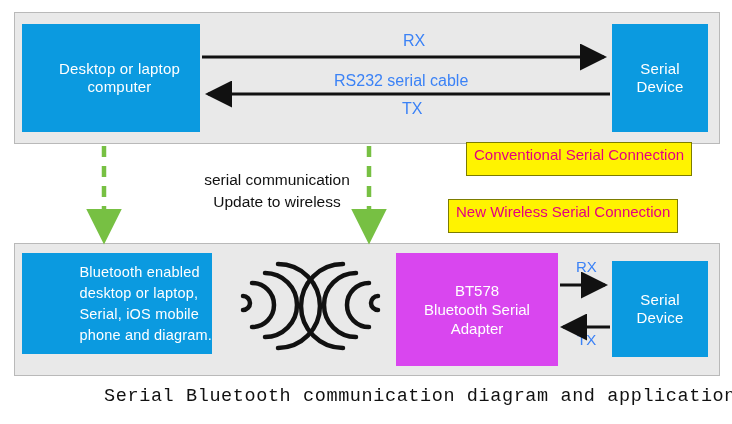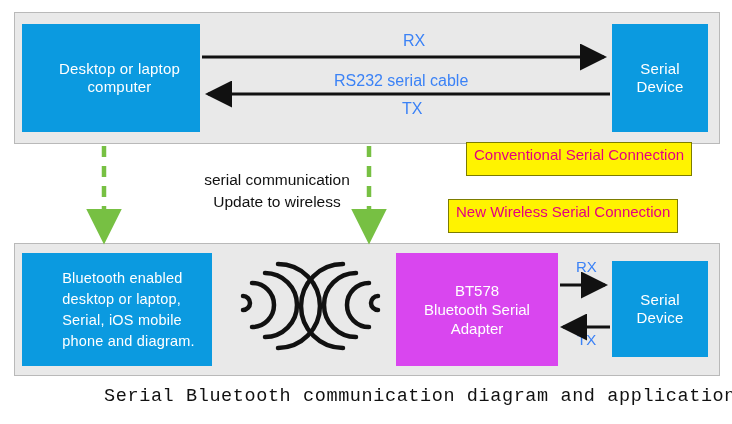--- a/index.html
+++ b/index.html
@@ -73,24 +73,24 @@
   #box-serial-top {
     left: 612px;
     top: 24px;
     width: 96px;
     height: 108px;
   }
   #box-bt-device {
     left: 22px;
     top: 253px;
     width: 190px;
-    height: 113px;
+    height: 101px;
     font-size: 14.5px;
     line-height: 21px;
-    justify-content: center;
+    justify-content: flex-end;
     text-align: left;
     padding-left: 23px;
   }
   #box-bt578 {
     left: 396px;
     top: 253px;
     width: 162px;
     height: 113px;
   }
   #box-serial-bottom {

